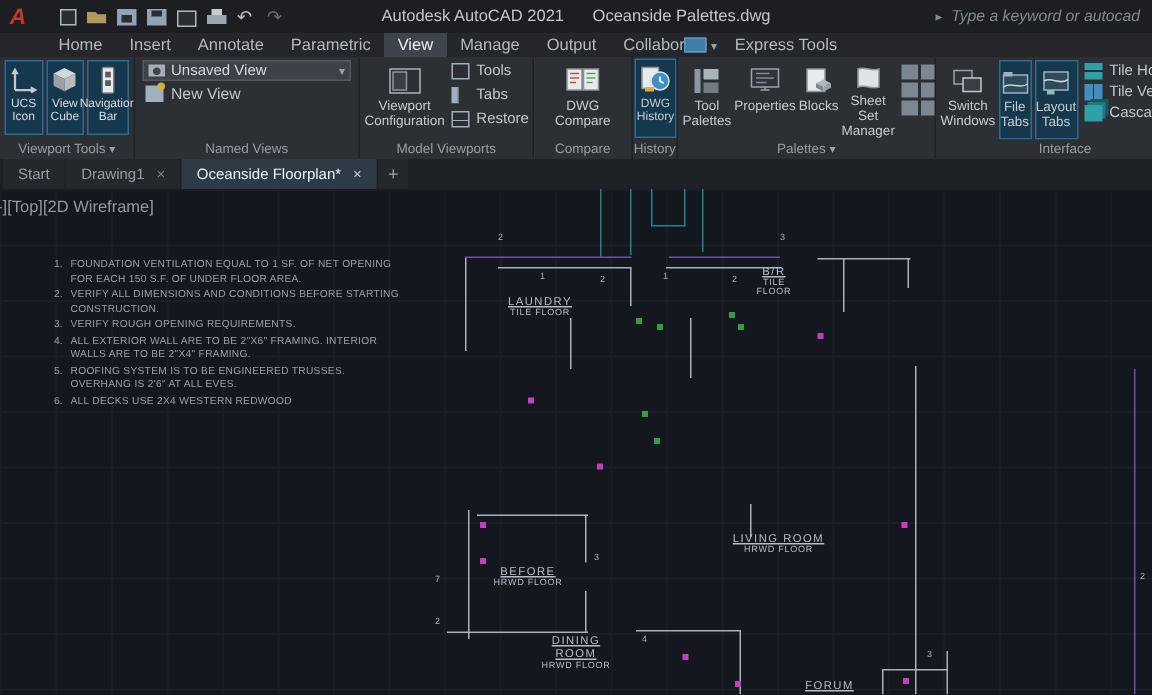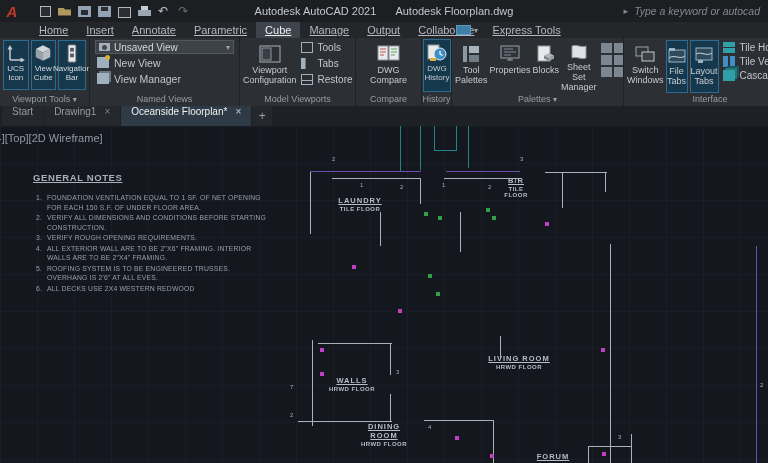--- a/index.html
+++ b/index.html
@@ -23,21 +23,21 @@
   .qi-undo::before { content:"↶"; color:#b9c2cc; font-size:12px; line-height:11px; }
   .qi-redo::before { content:"↷"; color:#676d74; font-size:12px; line-height:11px; }
   .title-center { position:absolute; left:0; right:0; text-align:center; font-size:11px; color:#c3c8ce; pointer-events:none; }
   .title-center .doc { margin-left:16px; }
   .search { position:absolute; right:8px; top:0; height:22px; display:flex; align-items:center; gap:6px; }
   .search .arrow { color:#7e8b97; font-size:9px; }
   .search .ph { font-size:10.5px; font-style:italic; color:#828a93; }
 
   
   .tabrow { height:16px; background:#24262a; display:flex; align-items:stretch; padding-left:30px; position:relative; }
-  .rtab { padding:0 9px; display:flex; align-items:center; font-size:11px; color:#b4bac1; white-space:nowrap;text-decoration:underline; }
+  .rtab { padding:0 9px; display:flex; align-items:center; font-size:11px; color:#b4bac1; white-space:nowrap; }
   .rtab.active { background:#3e444b; color:#eef0f2; }
   .workspace { display:flex; align-items:center; gap:3px; margin-left:10px; }
   .workspace .wbox { width:15px; height:10px; background:#3f7ea6; border:1px solid #5b9cc4; }
   .workspace .caret { color:#9aa0a8; font-size:8px; }
 
   
   .ribbon { height:68px; background:#2c2f34; display:flex; overflow:hidden; }
   .panel { position:relative; display:flex; flex-direction:column; border-right:1px solid #1f2125; flex:none; }
   .panel-body { flex:1; display:flex; padding:2px 3px 0 3px; gap:2px; overflow:hidden; }
   .panel-label { height:13px; line-height:12px; font-size:9px; color:#989ea6; text-align:center; white-space:nowrap; }
@@ -85,21 +85,21 @@
   
   .p-int { width:172px; border-right:none; }
   .int-col { display:flex; flex-direction:column; justify-content:flex-start; }
   .int-col .mini-row { font-size:10px; height:14px; }
   .mi-tileh { background:linear-gradient(#2fa0a8 45%,#2c2f34 45%,#2c2f34 55%,#2fa0a8 55%); }
   .mi-tilev { background:linear-gradient(90deg,#3f8fc4 45%,#2c2f34 45%,#2c2f34 55%,#3f8fc4 55%); }
   .mi-cascade { background:#2fa0a8; box-shadow:2px -2px 0 #22767c, 4px -4px 0 #1a585d; }
 
   
   .filetabs { height:20px; background:#1d2024; display:flex; align-items:stretch; padding-left:2px; }
-  .ftab { display:flex; padding:0 10px; font-size:10px; color:#969da5; gap:8px; background:#24272c; margin-right:1px; white-space:nowrap; }
+  .ftab { display:flex; align-items:center; padding:0 10px; font-size:10px; color:#969da5; gap:8px; background:#24272c; margin-right:1px; white-space:nowrap; }
   .ftab.active { background:#2e3b47; color:#eef1f3; }
   .ftab-x { font-size:10px; opacity:.8; }
   .plus-tab { width:20px; display:flex; align-items:center; justify-content:center; color:#9aa0a8; font-size:12px; background:#24272c; }
 
   
   .canvas { position:relative; width:768px; height:337px; overflow:hidden;
             background-image:linear-gradient(#191d26 1px, transparent 1px),
                              linear-gradient(90deg,#191d26 1px, transparent 1px);
             background-size:37px 37px; background-color:#14171e; }
   .vpcontrol { position:absolute; left:-5px; top:6px; font-size:11px; color:#919aa4; }
@@ -110,21 +110,21 @@
   .note .n { width:9px; text-align:right; flex:none; }
   .overlay-title { position:absolute; left:50%; top:190px; transform:translateX(-50%); z-index:5;
                    font-family:"DejaVu Serif", serif; font-weight:bold; font-size:40px; letter-spacing:-1px;
                    color:#ffffff; white-space:nowrap;
                    text-shadow:3px 3px 0 #0b0d12, -2px 2px 0 #0b0d12, 2px -1px 0 #0b0d12; }
   .wall { position:absolute; }
   .marker { position:absolute; width:4px; height:4px; }
   .c-wall { background:#a9b1ba; } .c-teal { background:#1e8487; } .c-purple { background:#6f4fae; }
   .c-magenta { background:#c13fc1; } .c-green { background:#2fa045; }
   .plan-num { position:absolute; font-size:6px; color:#a5adb7; }
-  .room { position:absolute; text-align:center; color:#b6bec8; letter-spacing:1px; z-index:1;font-weight:bold; }
+  .room { position:absolute; text-align:center; color:#b6bec8; letter-spacing:1px; z-index:1; }
   .room .rname { display:block; font-size:7.5px; text-decoration:underline; }
   .room .rsub { display:block; font-size:6px; letter-spacing:.5px; margin-top:1px; }
   .room .rsub:empty { display:none; }
   svg { display:block; }
 </style>
 </head>
 <body>
 
 <div class="app">
 
@@ -136,35 +136,35 @@
         <span class="qat-icon qi-open-file"></span>
         <span class="qat-icon qi-save"></span>
         <span class="qat-icon qi-save-as"></span>
         <span class="qat-icon qi-plot"></span>
         <span class="qat-icon qi-print"></span>
         <span class="qat-icon qi-undo"></span>
         <span class="qat-icon qi-redo"></span>
       </div>
     <div class="title-center">
       <span>Autodesk AutoCAD 2021</span>
-      <span class="doc">Autodesk Floorplan.dwg</span>
+      <span class="doc">Oceanside Palettes.dwg</span>
     </div>
     <div class="search">
       <span class="arrow">▸</span>
       <span class="ph">Type a keyword or autocad</span>
     </div>
   </div>
 
   <div class="tabrow">
 
   <div class="rtab">Home</div>
       <div class="rtab">Insert</div>
       <div class="rtab">Annotate</div>
       <div class="rtab">Parametric</div>
-      <div class="rtab active">Cube</div>
+      <div class="rtab active">View</div>
       <div class="rtab">Manage</div>
       <div class="rtab">Output</div>
       <div class="rtab">Collaborate</div>
       <div class="rtab">Express Tools</div>
     </div>
 
   <div style="position:absolute; left:446px; top:25px; z-index:3;" class="workspace">
     <span class="wbox"></span>
     <span class="caret">▾</span>
   </div>
@@ -210,24 +210,20 @@
     <div class="panel p-nv">
       <div class="panel-body">
         <div class="nv-dropdown">
           <span class="cam"></span>
           <span>Unsaved View</span>
           <span class="caret">▾</span>
         </div>
         <div class="mini-row">
           <span class="mini-ic mi-newview"></span>
           <span>New View</span>
-        </div>
-        <div class="mini-row">
-          <span class="mini-ic mi-viewmgr"></span>
-          <span>View Manager</span>
         </div>
       </div>
       <div class="panel-label">Named Views</div>
     </div>
 
     <div class="panel p-mv">
       <div class="panel-body">
         <div class="big-btn" style="width:54px">
           <span class="ic">
             <svg width="24" height="20" viewBox="0 0 24 20">
@@ -408,21 +404,20 @@
           <span class="ftab-x">×</span>
         </div>
       </div>
     <div class="plus-tab">+</div>
   </div>
 
   <div class="canvas">
     <div class="vpcontrol">[-][Top][2D Wireframe]</div>
 
     <div class="notes">
-      <div class="notes-title">GENERAL NOTES</div>
       <div>
 
       <div class="note">
             <span class="n">1.</span>
             <span class="t">FOUNDATION VENTILATION EQUAL TO 1 SF. OF NET OPENING FOR EACH 150 S.F. OF UNDER FLOOR AREA.</span>
           </div>
           <div class="note">
             <span class="n">2.</span>
             <span class="t">VERIFY ALL DIMENSIONS AND CONDITIONS BEFORE STARTING CONSTRUCTION.</span>
           </div>
@@ -515,21 +510,21 @@
 
     <div class="room" style="left: 330px; top: 70px; width: 60px;">
           <span class="rname">LAUNDRY</span>
           <span class="rsub">TILE FLOOR</span>
         </div>
         <div class="room" style="left: 498px; top: 50px; width: 36px;">
           <span class="rname">B/R</span>
           <span class="rsub">TILE FLOOR</span>
         </div>
         <div class="room" style="left: 321px; top: 250px; width: 62px;">
-          <span class="rname">WALLS</span>
+          <span class="rname">BEFORE</span>
           <span class="rsub">HRWD FLOOR</span>
         </div>
         <div class="room" style="left: 478px; top: 228px; width: 82px;">
           <span class="rname">LIVING ROOM</span>
           <span class="rsub">HRWD FLOOR</span>
         </div>
         <div class="room" style="left: 358px; top: 296px; width: 52px;">
           <span class="rname">DINING ROOM</span>
           <span class="rsub">HRWD FLOOR</span>
         </div>

